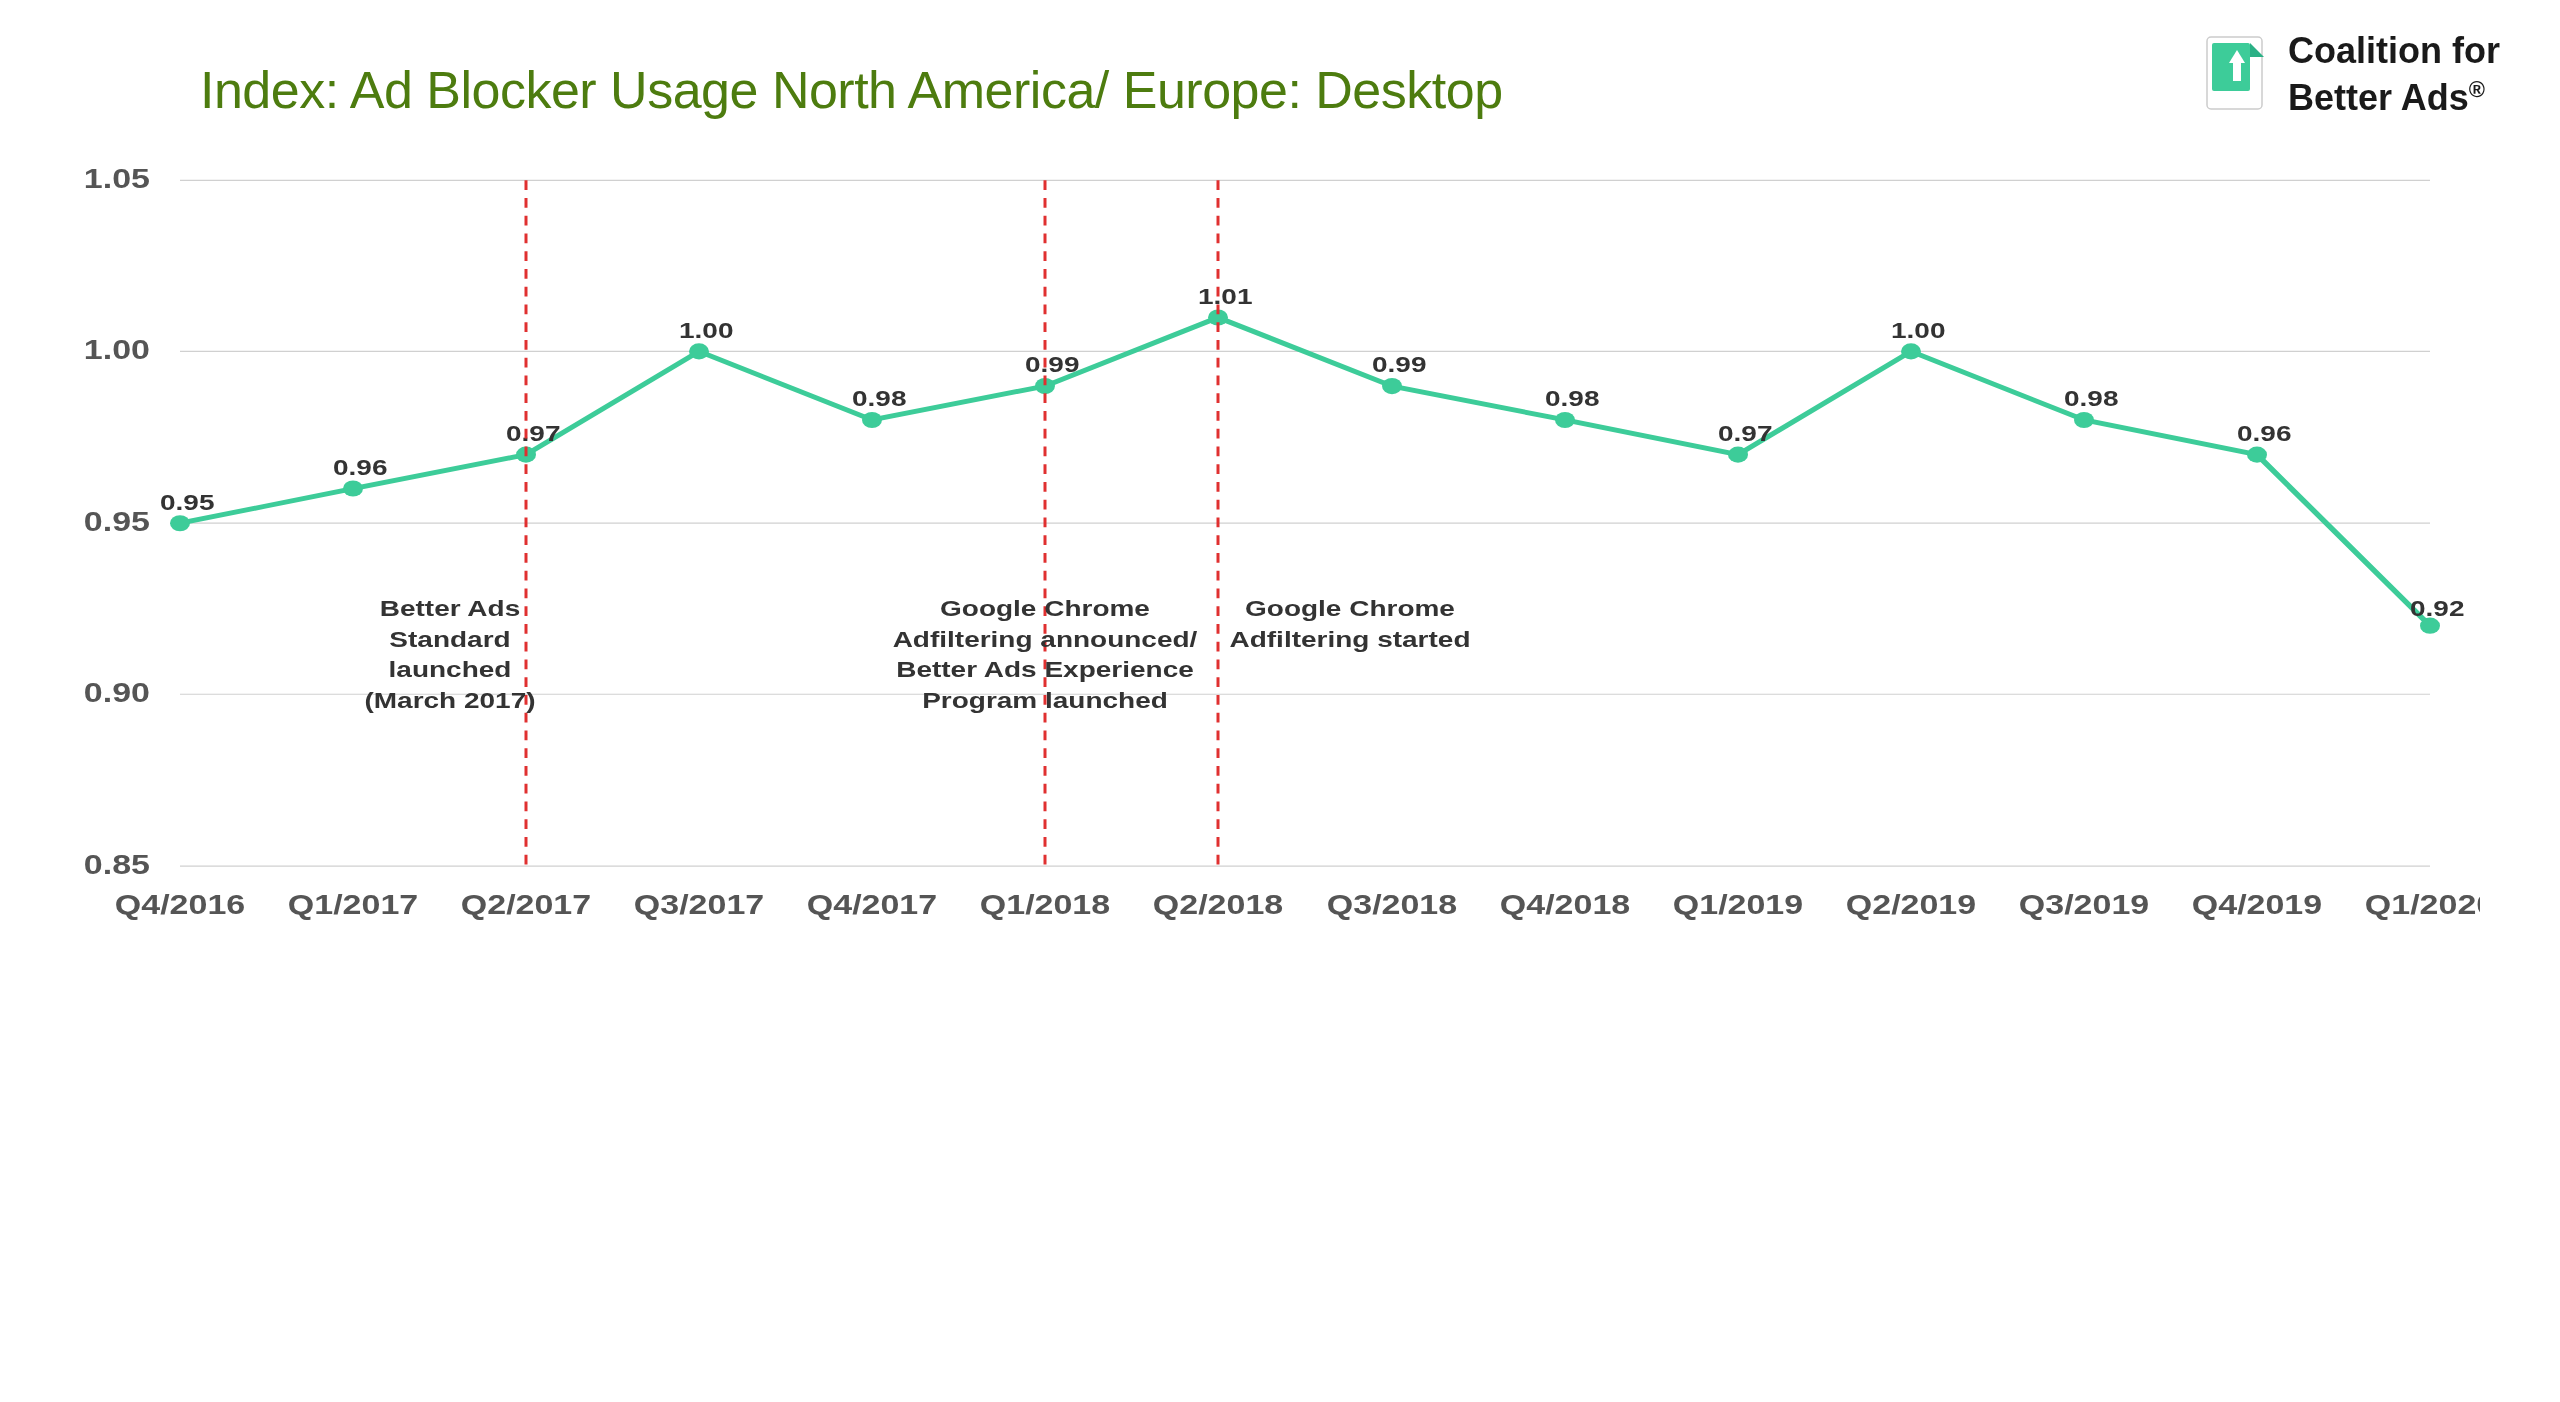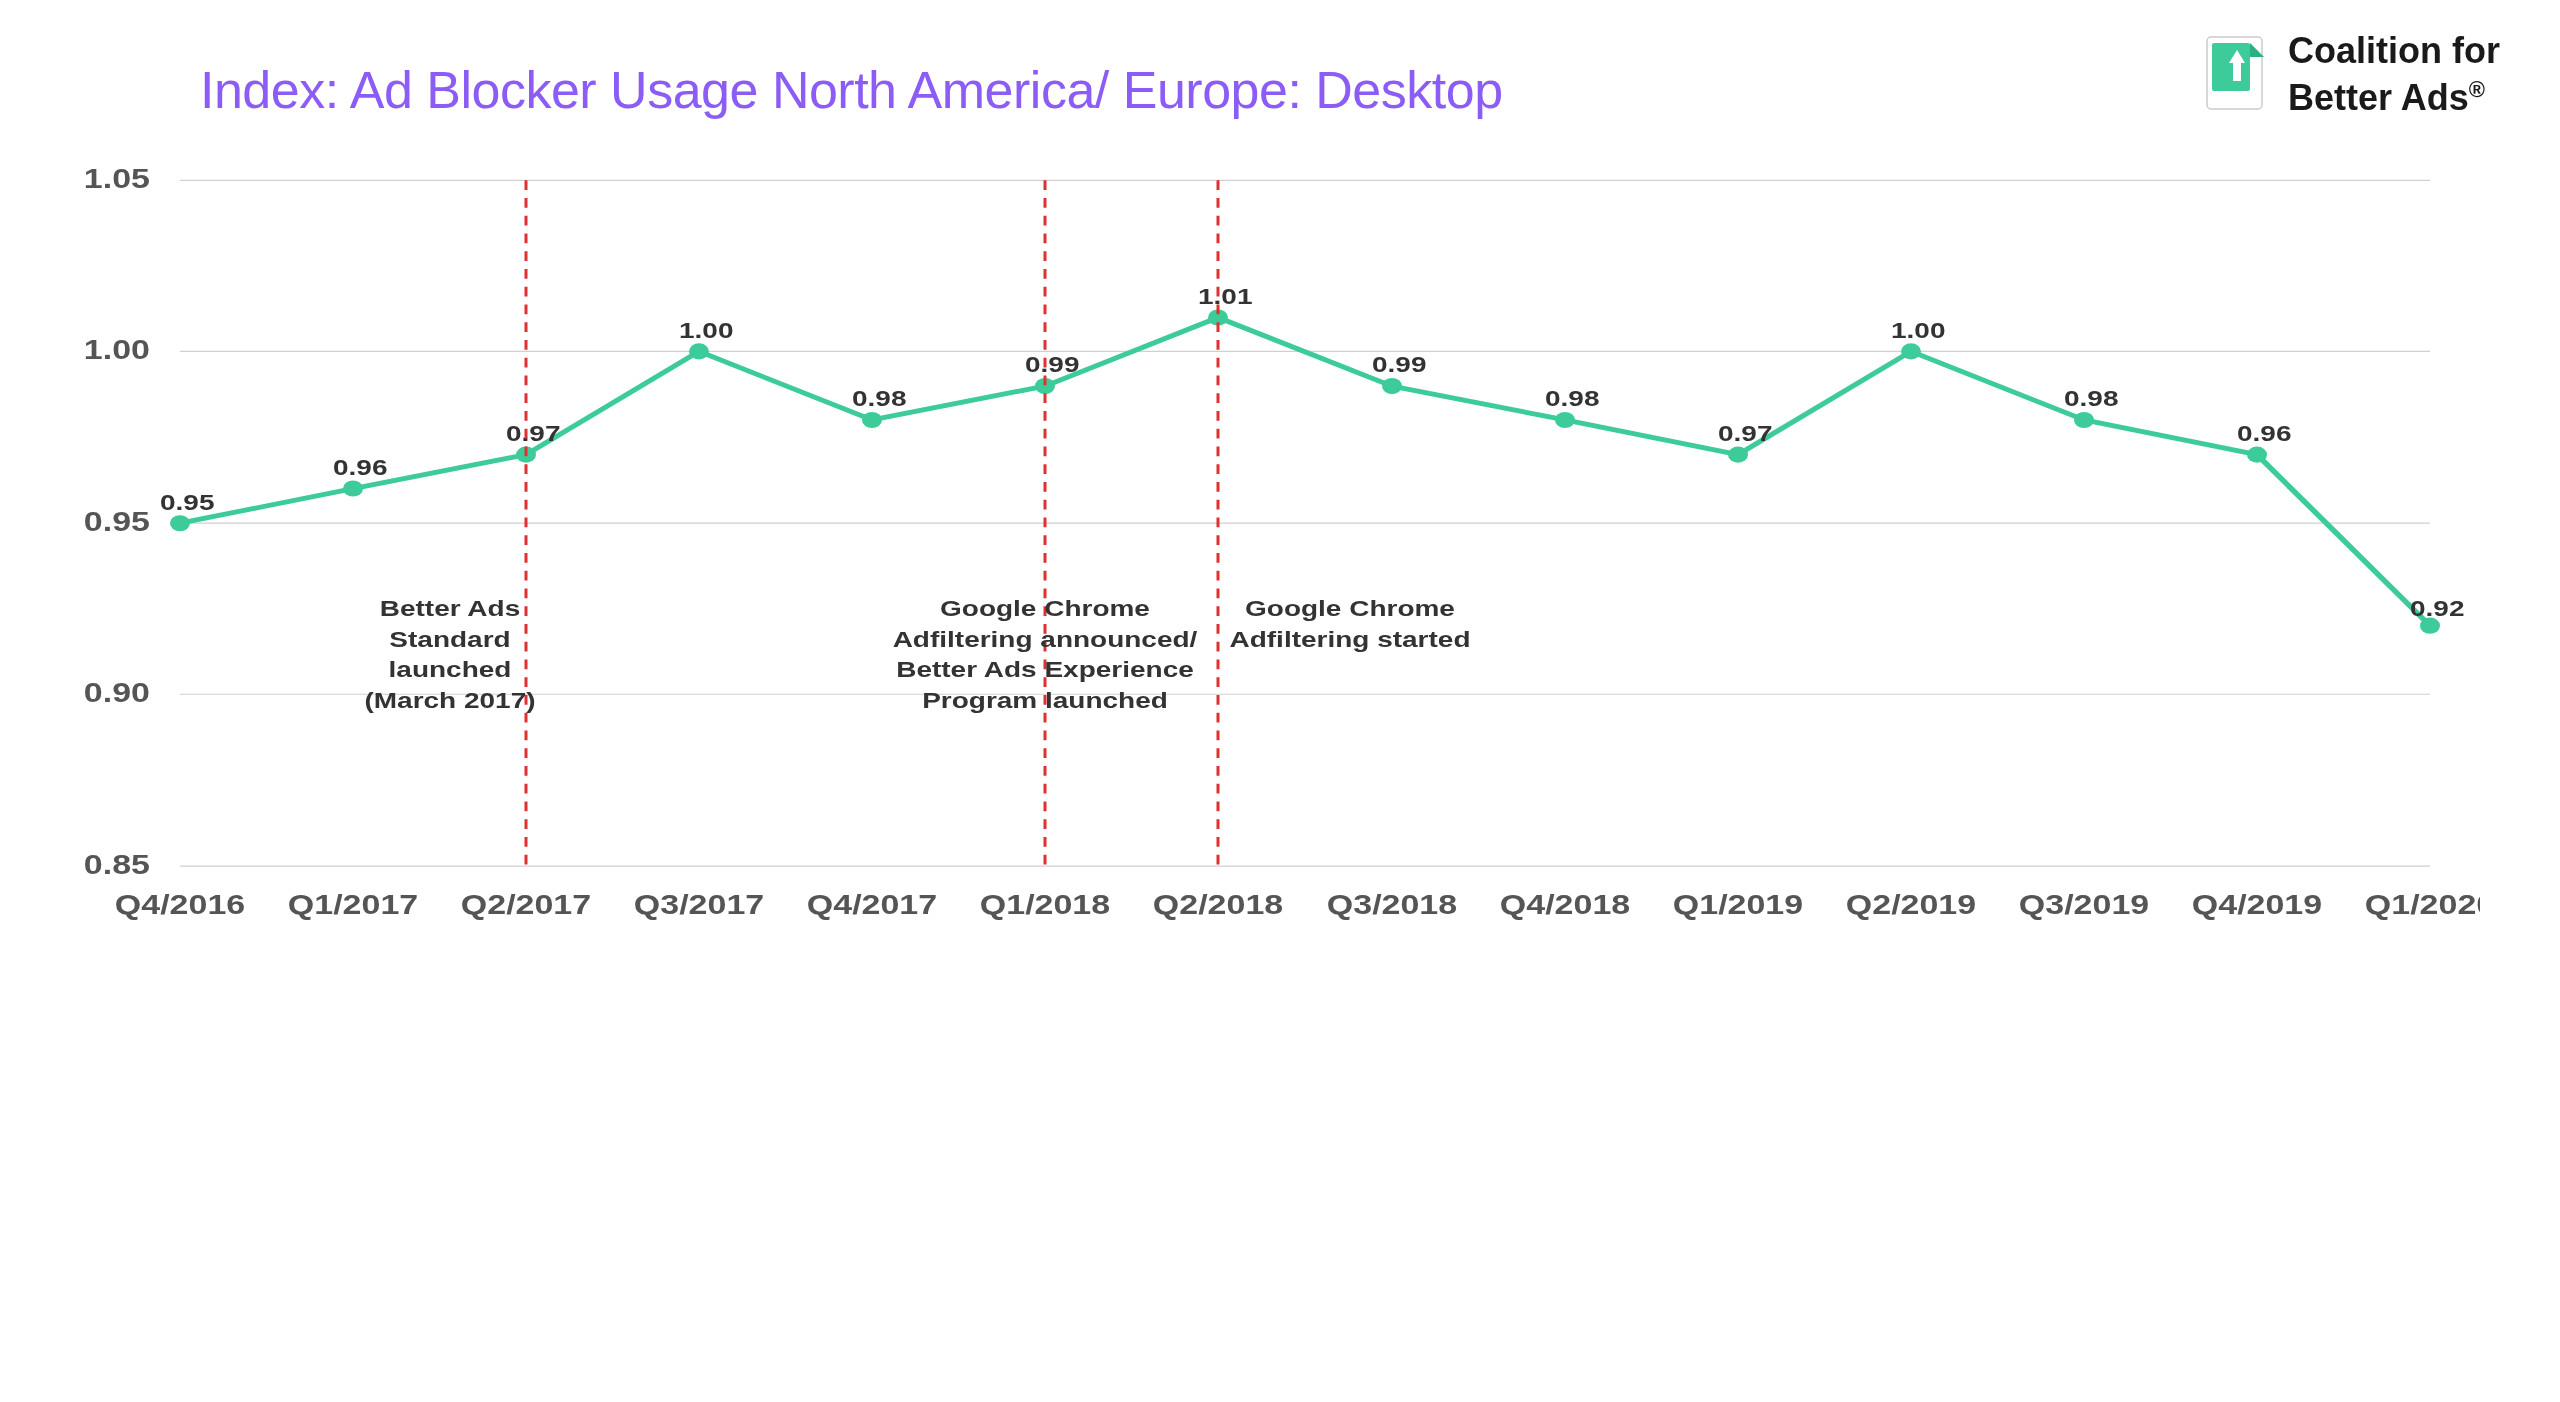--- a/index.html
+++ b/index.html
@@ -42,21 +42,21 @@
       line-height: 1.3;
     }
 
     
     .chart-title {
       position: absolute;
       top: 60px;
       left: 200px;
       font-size: 52px;
       font-weight: 400;
-      color: #8b5cf6;
+      color: #4d7c0f;
       letter-spacing: -0.5px;
     }
 
     
     .chart-area {
       position: absolute;
       top: 140px;
       left: 80px;
       right: 80px;
       bottom: 120px;

